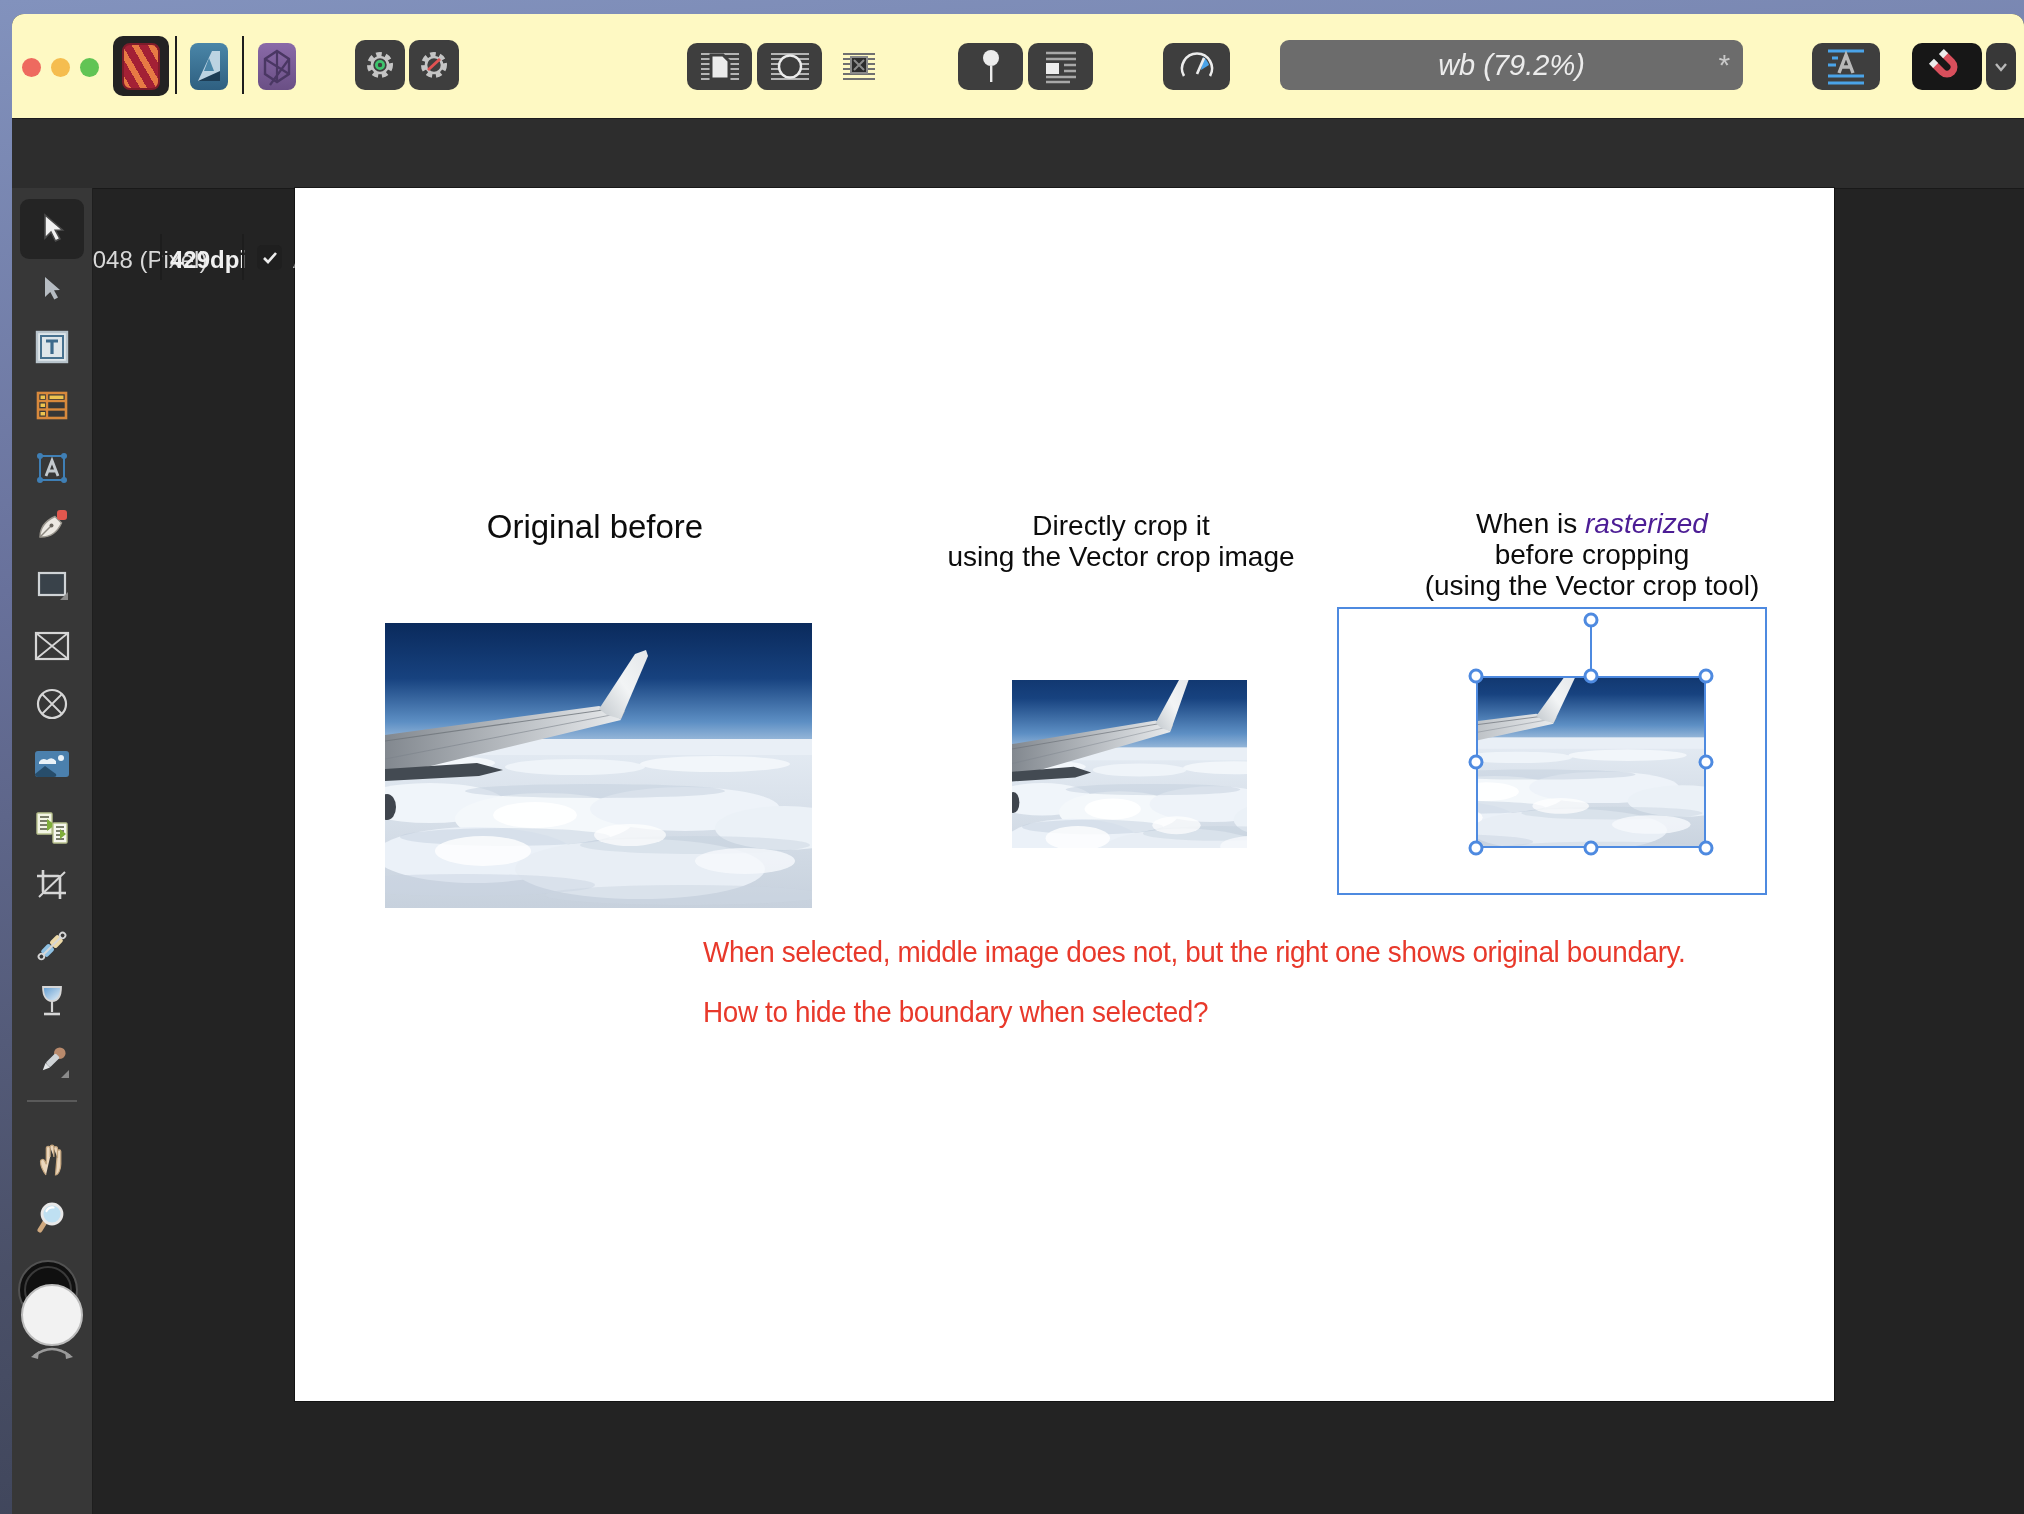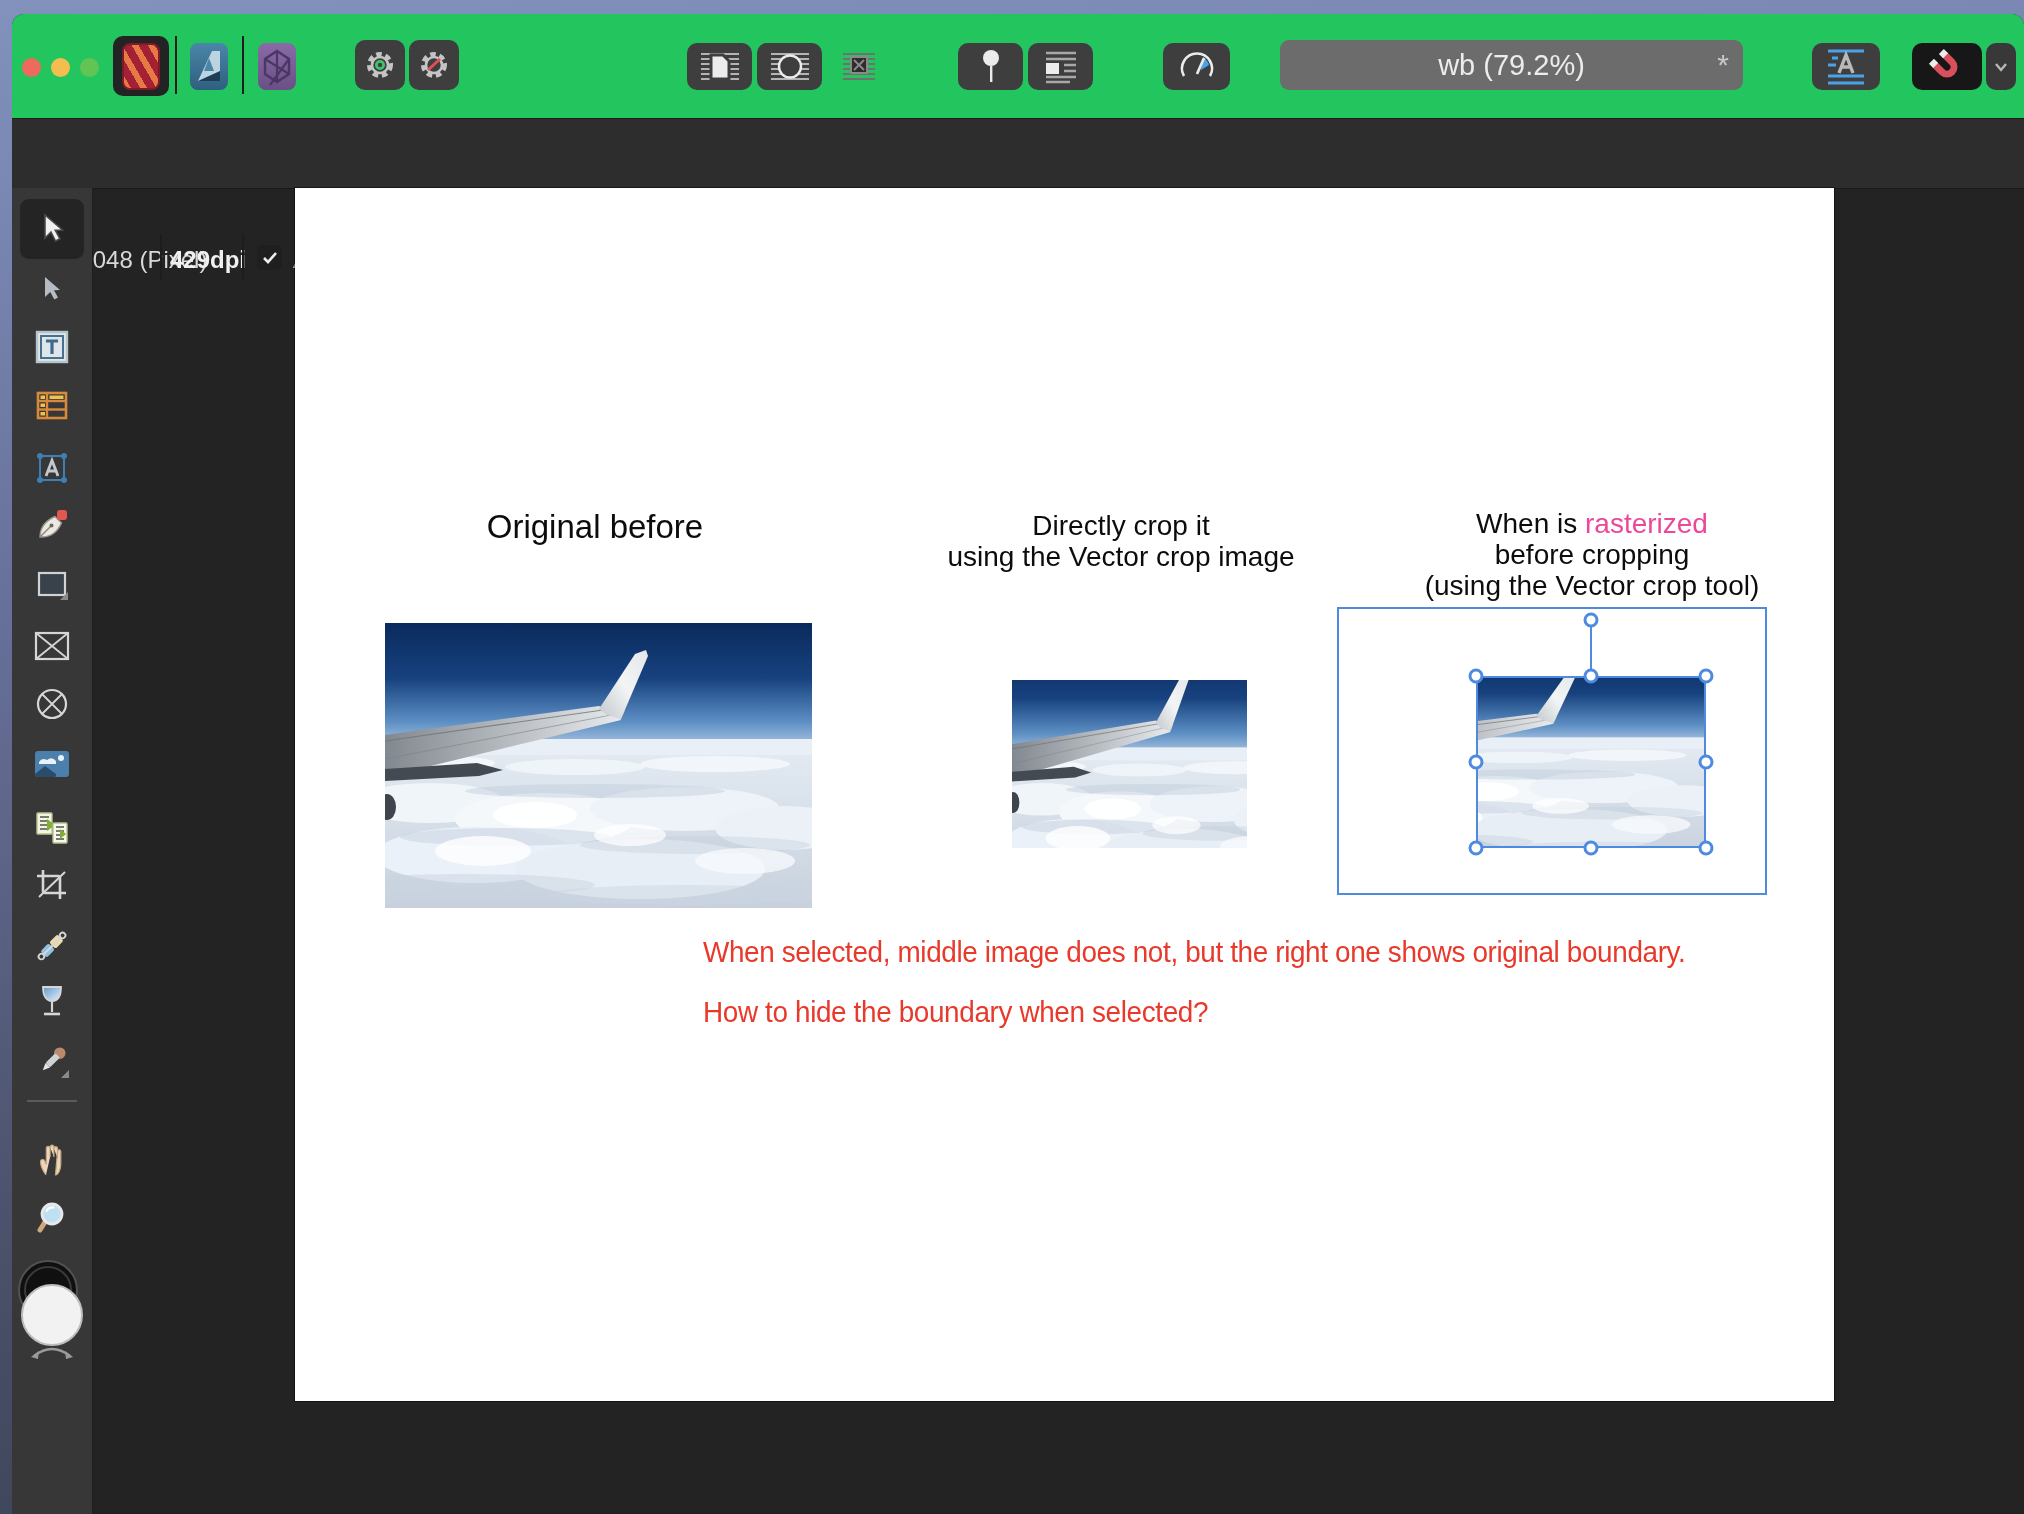--- a/index.html
+++ b/index.html
@@ -3,21 +3,21 @@
 <meta charset="utf-8">
 <style>
   html,body{margin:0;padding:0;}
   body{
     width:2024px;height:1514px;position:relative;overflow:hidden;
     background:linear-gradient(175deg,#8292bd 0%,#68719b 35%,#4a5068 75%,#3a4054 100%);
     font-family:"Liberation Sans",sans-serif;
   }
   .window{position:absolute;left:12px;top:14px;width:2012px;height:1500px;
     background:#232323;border-radius:12px 12px 0 0;overflow:hidden;}
-  .titlebar{position:absolute;left:0;top:0;width:100%;height:104px;background:#22c55e;border-bottom:1px solid #1c1c1c;}
+  .titlebar{position:absolute;left:0;top:0;width:100%;height:104px;background:#fef9c3;border-bottom:1px solid #1c1c1c;font-style:italic;}
   .ctxbar{position:absolute;left:0;top:105px;width:100%;height:69px;background:#2d2d2d;border-bottom:1px solid #191919;}
   .toolpanel{position:absolute;left:0;top:174px;width:80px;bottom:0;background:#373737;border-right:1px solid #1e1e1e;}
   .page{position:absolute;left:283px;top:174px;width:1539px;height:1213px;background:#ffffff;box-shadow:0 0 0 1px rgba(0,0,0,.45);}
   .light{position:absolute;top:44px;width:19px;height:19px;border-radius:50%;}
   .appico{position:absolute;top:29px;width:38px;height:47px;border-radius:8px;overflow:hidden;}
   .tsep{position:absolute;top:22px;width:2px;height:58px;background:#1e1e1e;}
   .btn{position:absolute;top:29px;height:47px;background:#3e3e3e;border-radius:10px;display:flex;align-items:center;justify-content:center;}
   .cbtn{position:absolute;top:119px;width:38px;height:38px;background:#3f3f3f;border-radius:7px;display:flex;align-items:center;justify-content:center;}
   .csep{position:absolute;top:115px;width:2px;height:46px;background:#1d1d1d;}
   .ctext{position:absolute;top:127px;font-size:24px;color:#d8d8d8;white-space:nowrap;}
@@ -505,21 +505,21 @@
   <div class="page">
 
     <div class="caption" style="left:90px;top:323px;width:420px;font-size:33px;">Original before</div>
 
     <div class="caption" style="left:616px;top:322px;">
       <div>Directly crop it</div>
       <div>using the Vector crop image</div>
     </div>
 
     <div class="caption" style="left:1087px;top:320px;">
-      <div><span>When is </span><span style="color:#ec4899;">rasterized</span></div>
+      <div><span>When is </span><span style="color:#4c1d95;font-style:italic;">rasterized</span></div>
       <div>before cropping</div>
       <div>(using the Vector crop tool)</div>
     </div>
 
     <div class="imgbox" style="left:90px;top:435px;width:427px;height:285px;">
       <svg viewBox="0 0 427 285" preserveAspectRatio="none">
           <use href="#wing-scene"></use>
         </svg>
     </div>
 

